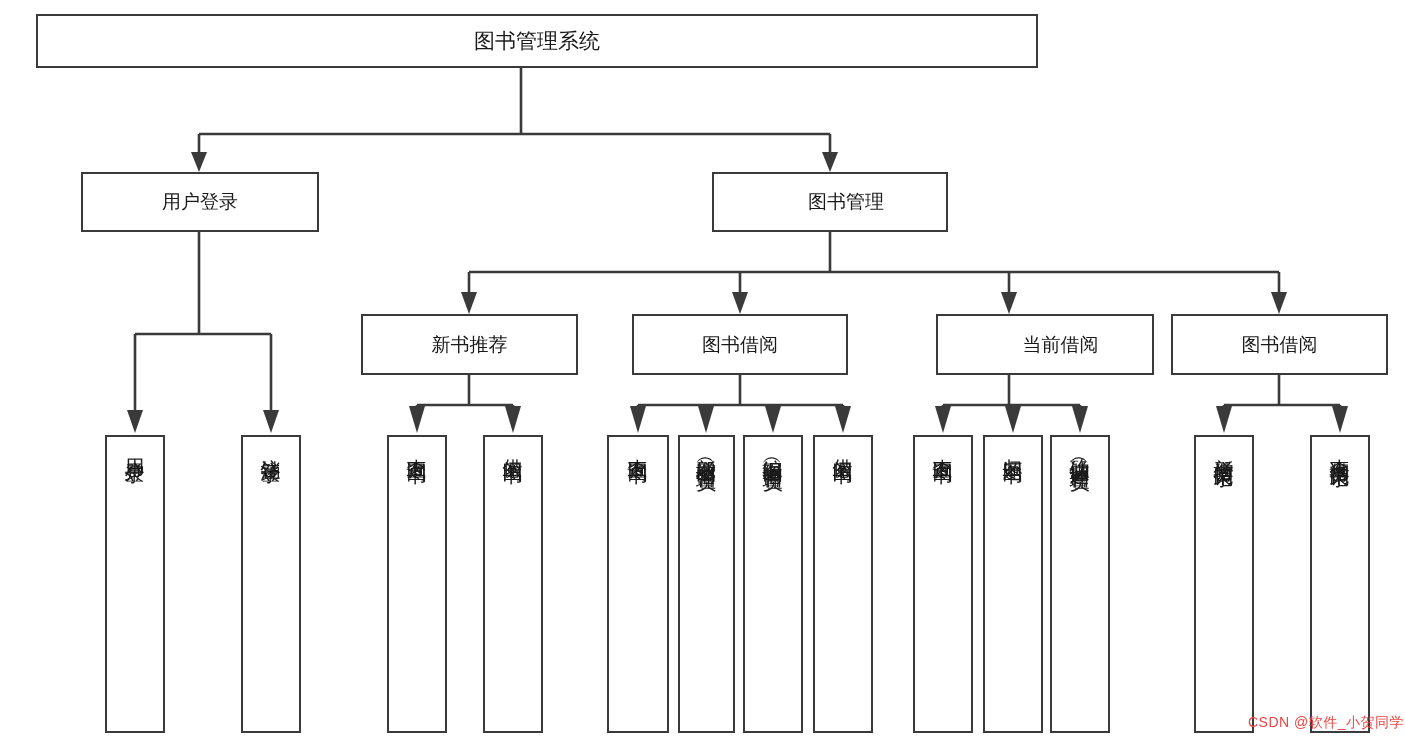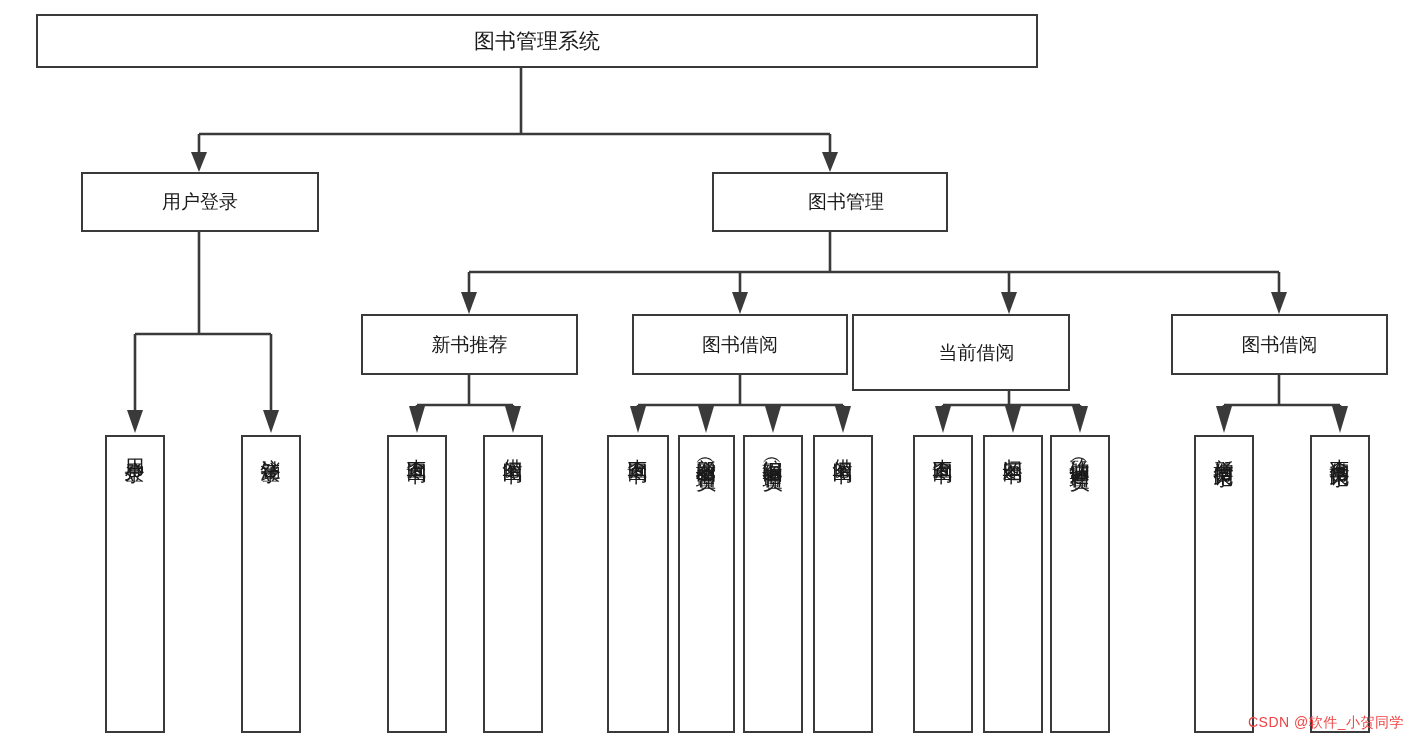--- a/index.html
+++ b/index.html
@@ -172,21 +172,21 @@
   <div class="node level-1" style="left:712px; top:172px; width:236px; height:60px;padding-left:32px;">
     <span>图书管理</span>
   </div>
 
   <div class="node level-2" style="left:361px; top:314px; width:217px; height:61px;font-family:Liberation Serif, serif;">
     <span>新书推荐</span>
   </div>
   <div class="node level-2" style="left:632px; top:314px; width:216px; height:61px;">
     <span>图书借阅</span>
   </div>
-  <div class="node level-2" style="left:852px; top:314px; width:218px; height:77px;padding-left:31px;">
+  <div class="node level-2" style="left:936px; top:314px; width:218px; height:61px;padding-left:31px;">
     <span>当前借阅</span>
   </div>
   <div class="node level-2" style="left:1171px; top:314px; width:217px; height:61px;">
     <span>图书借阅</span>
   </div>
 
   <div class="node leaf" style="left:105px; top:435px; width:60px; height:298px;">
     <span class="leaf-label">用户登录</span>
   </div>
   <div class="node leaf" style="left:241px; top:435px; width:60px; height:298px;">

